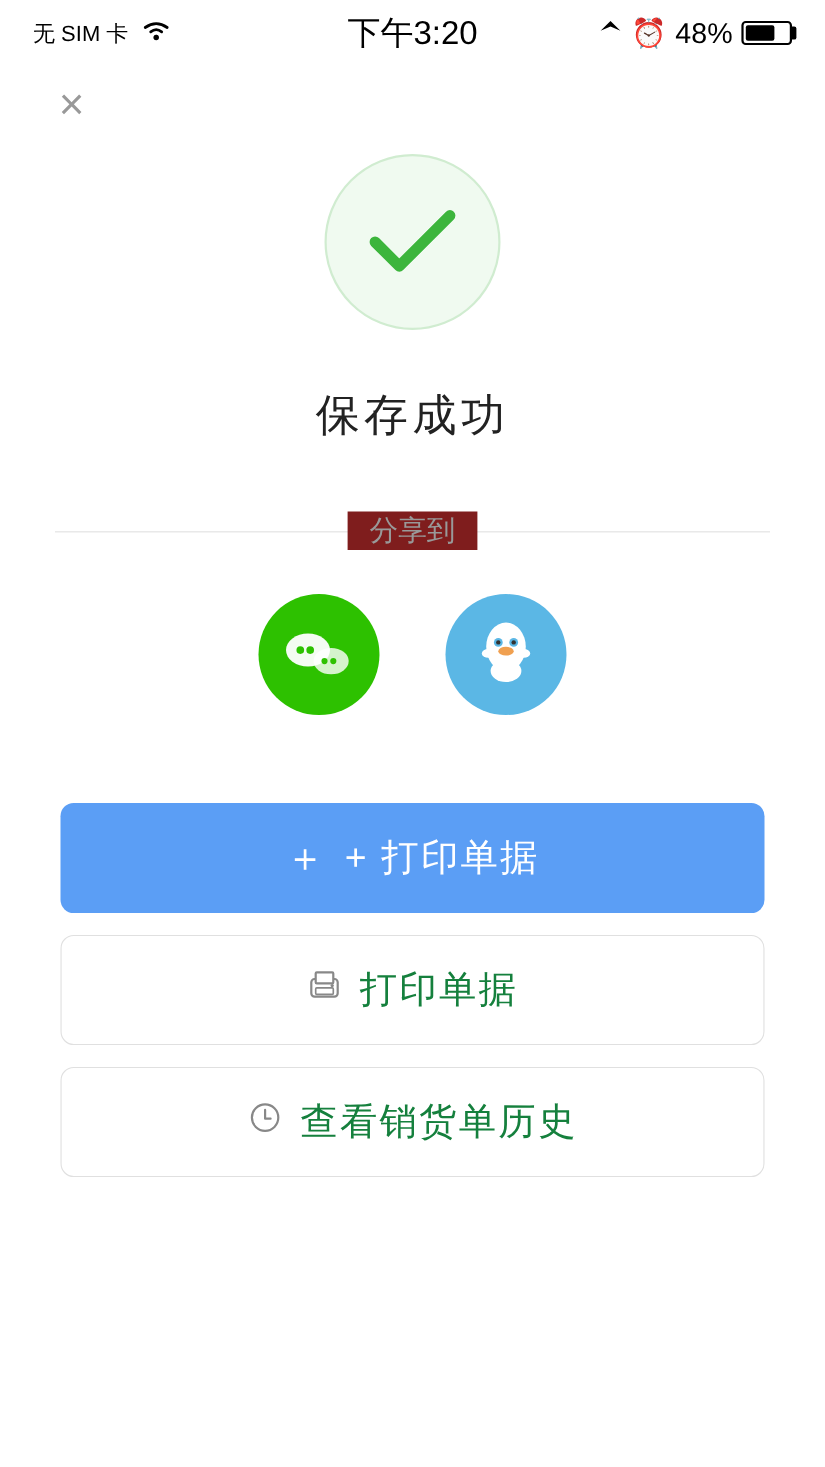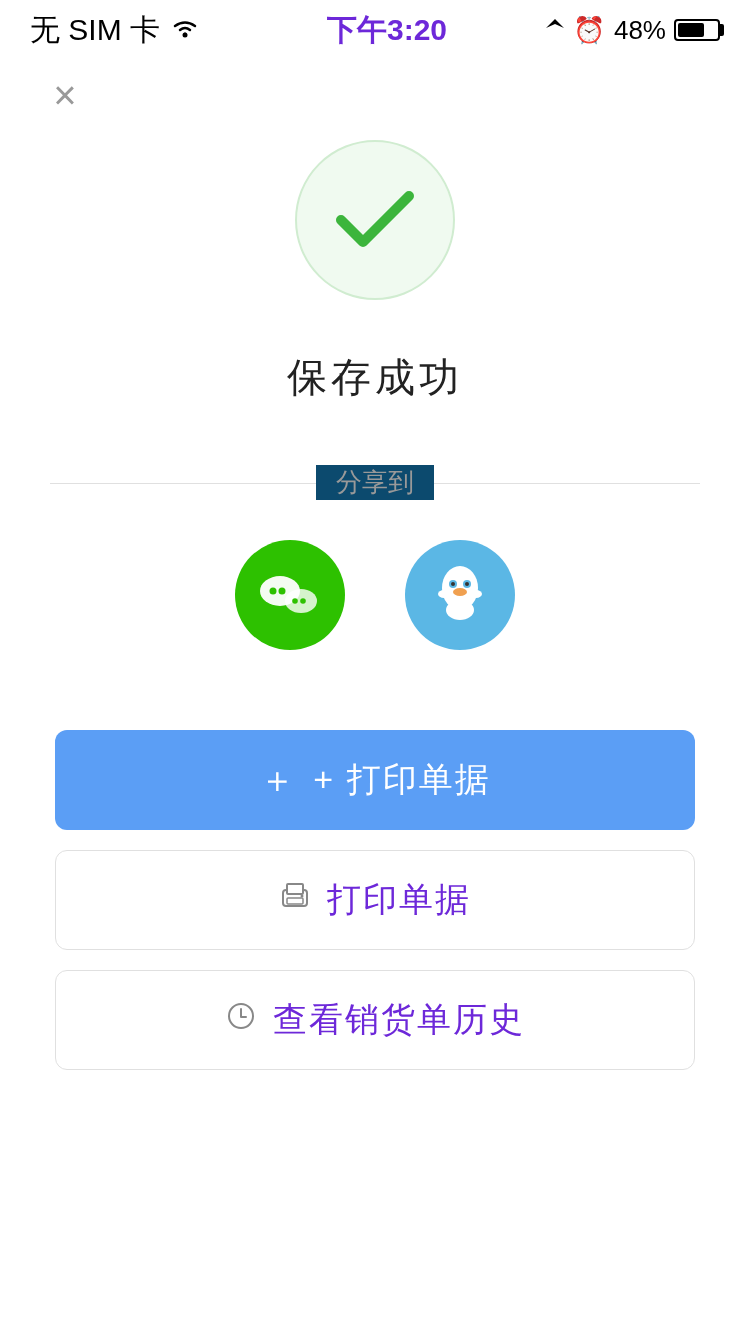--- a/index.html
+++ b/index.html
@@ -25,32 +25,31 @@
       align-items: center;
       justify-content: space-between;
       padding: 0 30px;
       background: #ffffff;
     }
 
     .status-left {
       display: flex;
       align-items: center;
       gap: 10px;
-      font-size: 30px;
+      font-size: 20px;
       color: #000;
     }
 
     .status-center {
       font-size: 30px;
-      font-weight: 700;
-      color: #6d28d9;
+      font-weight: 400;
+      color: #000000;
       position: absolute;
       left: 50%;
       transform: translateX(-50%);
-      margin-left: 12px;
     }
 
     .status-right {
       display: flex;
       align-items: center;
       gap: 8px;
       font-size: 26px;
       color: #000;
     }
 
@@ -172,21 +171,21 @@
       content: '';
       position: absolute;
       left: 50px;
       right: 50px;
       top: 50%;
       height: 1px;
       background: #e0e0e0;
     }
 
     .share-label {
-      background: #0c4a6e;
+      background: #7f1d1d;
       padding: 0 20px;
       font-size: 26px;
       color: #999;
       position: relative;
       z-index: 1;
     }
 
     .share-icons {
       display: flex;
       gap: 60px;
@@ -248,21 +247,21 @@
       height: 100px;
       background: #fff;
       border: 1px solid #e0e0e0;
       border-radius: 12px;
       display: flex;
       align-items: center;
       justify-content: center;
       gap: 16px;
       cursor: pointer;
       font-size: 34px;
-      color: #6d28d9;
+      color: #15803d;
       font-weight: 400;
       letter-spacing: 2px;
     }
 
     .btn-icon {
       font-size: 32px;
       color: #888;
     }
 
     .btn-icon-white {

